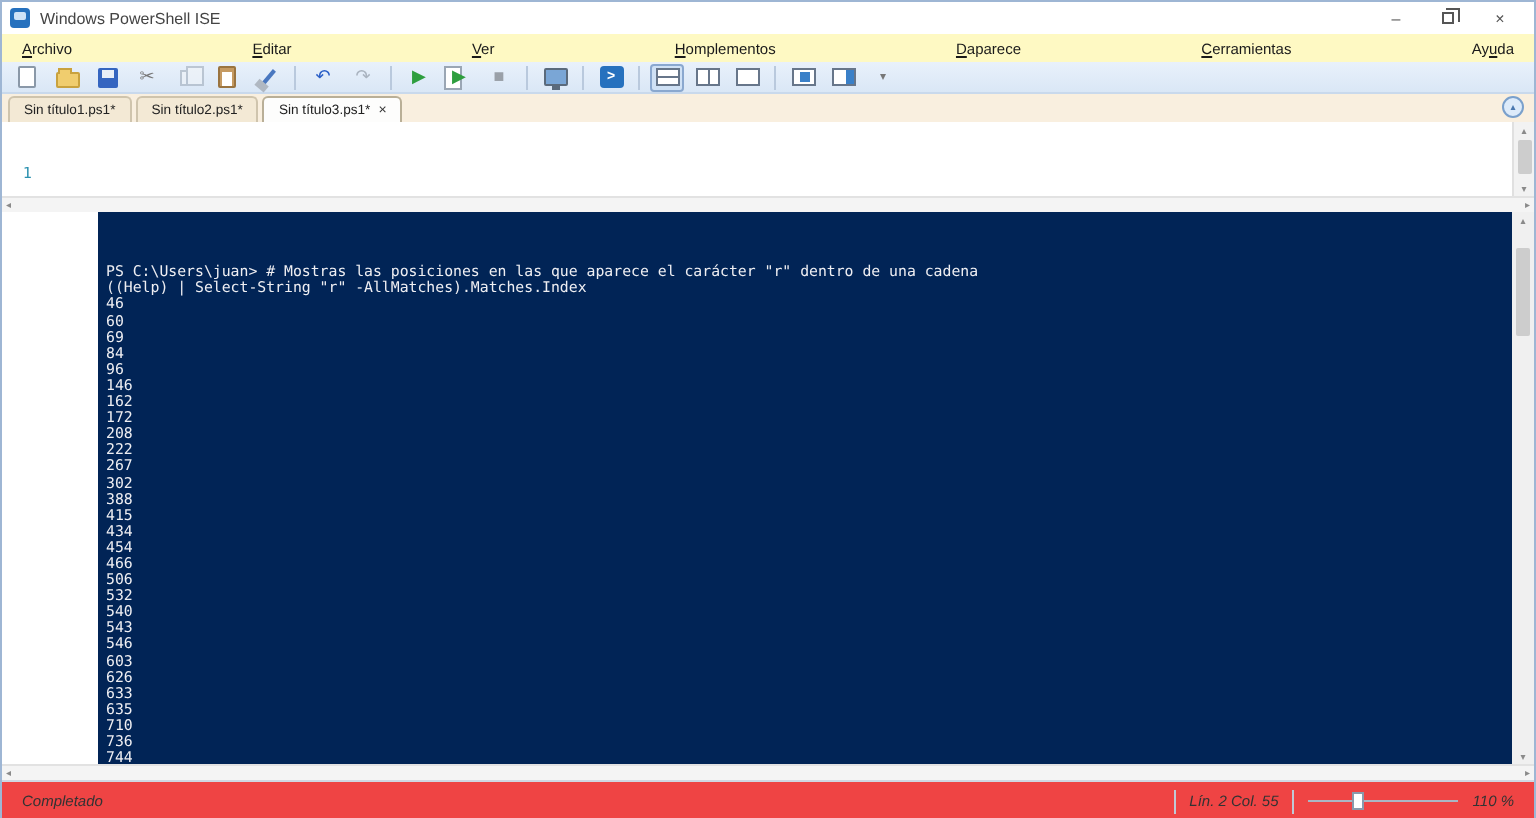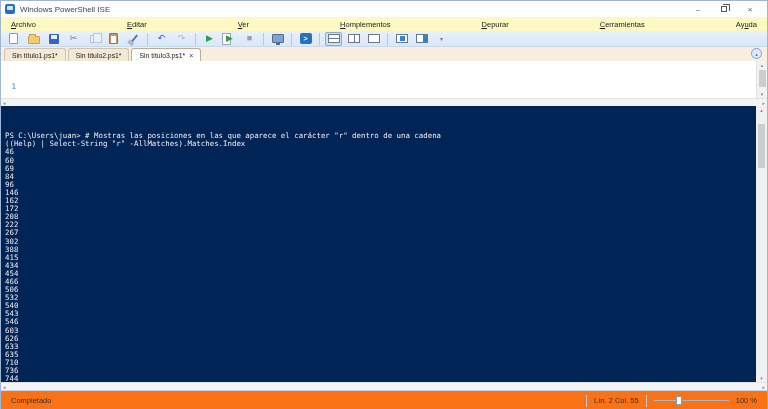--- a/index.html
+++ b/index.html
@@ -66,29 +66,29 @@
   .code-row { display:flex; }
   .gutter { width:20px; text-align:right; padding-right:5px; color:#2b91af; flex:0 0 auto; }
   .tok-comment { color:#0a7d0a; }
   .vscroll { width:11px; flex:0 0 auto; background:#f2f2f2; border-left:1px solid #e0e0e0; display:flex; flex-direction:column; align-items:center; }
   .vscroll .arrow { height:8px; font-size:5px; color:#8a8a8a; display:flex; align-items:center; }
   .vscroll .thumb { width:7px; background:#cdcdcd; border-radius:1px; }
   .vscroll .track { flex:1; }
   .hscroll { height:8px; background:#f4f4f4; border-top:1px solid #e2e2e2; display:flex; align-items:center; justify-content:space-between; padding:0 2px; font-size:5px; color:#8a8a8a; flex:0 0 auto; }
 
   
-  .console { height:276px; background:#012456; flex:0 0 auto; display:flex; overflow:hidden; }
+  .console { height:276px; background:#012456; flex:0 0 auto; display:flex; overflow:hidden;margin-left:48px; }
   .console-lines { flex:1; padding:2px 0 0 4px; font-family:"DejaVu Sans Mono", monospace; font-size:7.4px; line-height:8.1px; color:#eeeef2; white-space:pre; overflow:hidden; }
   .console .vscroll { background:#f0f0f0; border-left:none; }
   .console .thumb { height:44px; margin-top:10px; }
   .script-pane .thumb { height:17px; margin-top:1px; }
 
   
   .console-hscroll { height:8px; }
-  .statusbar { height:20px; background:#f97316; border-top:1px solid #d0d7e2; display:flex; align-items:center; padding:0 10px; font-size:7.5px; color:#333; flex:0 0 auto; }
+  .statusbar { height:20px; background:#ef4444; border-top:1px solid #d0d7e2; display:flex; align-items:center; padding:0 10px; font-size:7.5px; color:#333; flex:0 0 auto;font-style:italic; }
   .status-right { margin-left:auto; display:flex; align-items:center; gap:7px;padding-left:27px; }
   .ssep { width:1px; height:12px; background:#c0c9d6; }
   .zoom-slider { width:75px; height:9px; position:relative; }
   .zoom-slider .track { position:absolute; top:4px; left:0; right:0; height:1px; background:#aab6c4; }
   .zoom-slider .sthumb { position:absolute; top:0; left:22px; width:6px; height:9px; background:#fff; border:1px solid #8a9aac; }
 </style>
 </head>
 <body>
 
 <div class="window">
@@ -112,21 +112,21 @@
   <div class="menubar">
 
       <div class="menu-item"><span></span><span class="accel">A</span><span>rchivo</span></div>
 
       <div class="menu-item"><span></span><span class="accel">E</span><span>ditar</span></div>
 
       <div class="menu-item"><span></span><span class="accel">V</span><span>er</span></div>
 
       <div class="menu-item"><span></span><span class="accel">H</span><span>omplementos</span></div>
 
-      <div class="menu-item"><span></span><span class="accel">D</span><span>epurar</span></div>
+      <div class="menu-item"><span></span><span class="accel">D</span><span>aparece</span></div>
 
       <div class="menu-item"><span></span><span class="accel">C</span><span>erramientas</span></div>
 
       <div class="menu-item"><span>Ay</span><span class="accel">u</span><span>da</span></div>
     </div>
 
   <div class="toolbar">
     <div class="tbtn">
         <div class="i-page"></div>
       </div>
@@ -251,17 +251,17 @@
   <div class="statusbar">
     <span>Completado</span>
     <div class="status-right">
       <div class="ssep"></div>
       <span>Lín. 2 Col. 55</span>
       <div class="ssep"></div>
       <div class="zoom-slider">
         <div class="track"></div>
         <div class="sthumb"></div>
       </div>
-      <span>100 %</span>
+      <span>110 %</span>
     </div>
   </div>
 
 </div>
 
 </body></html>

